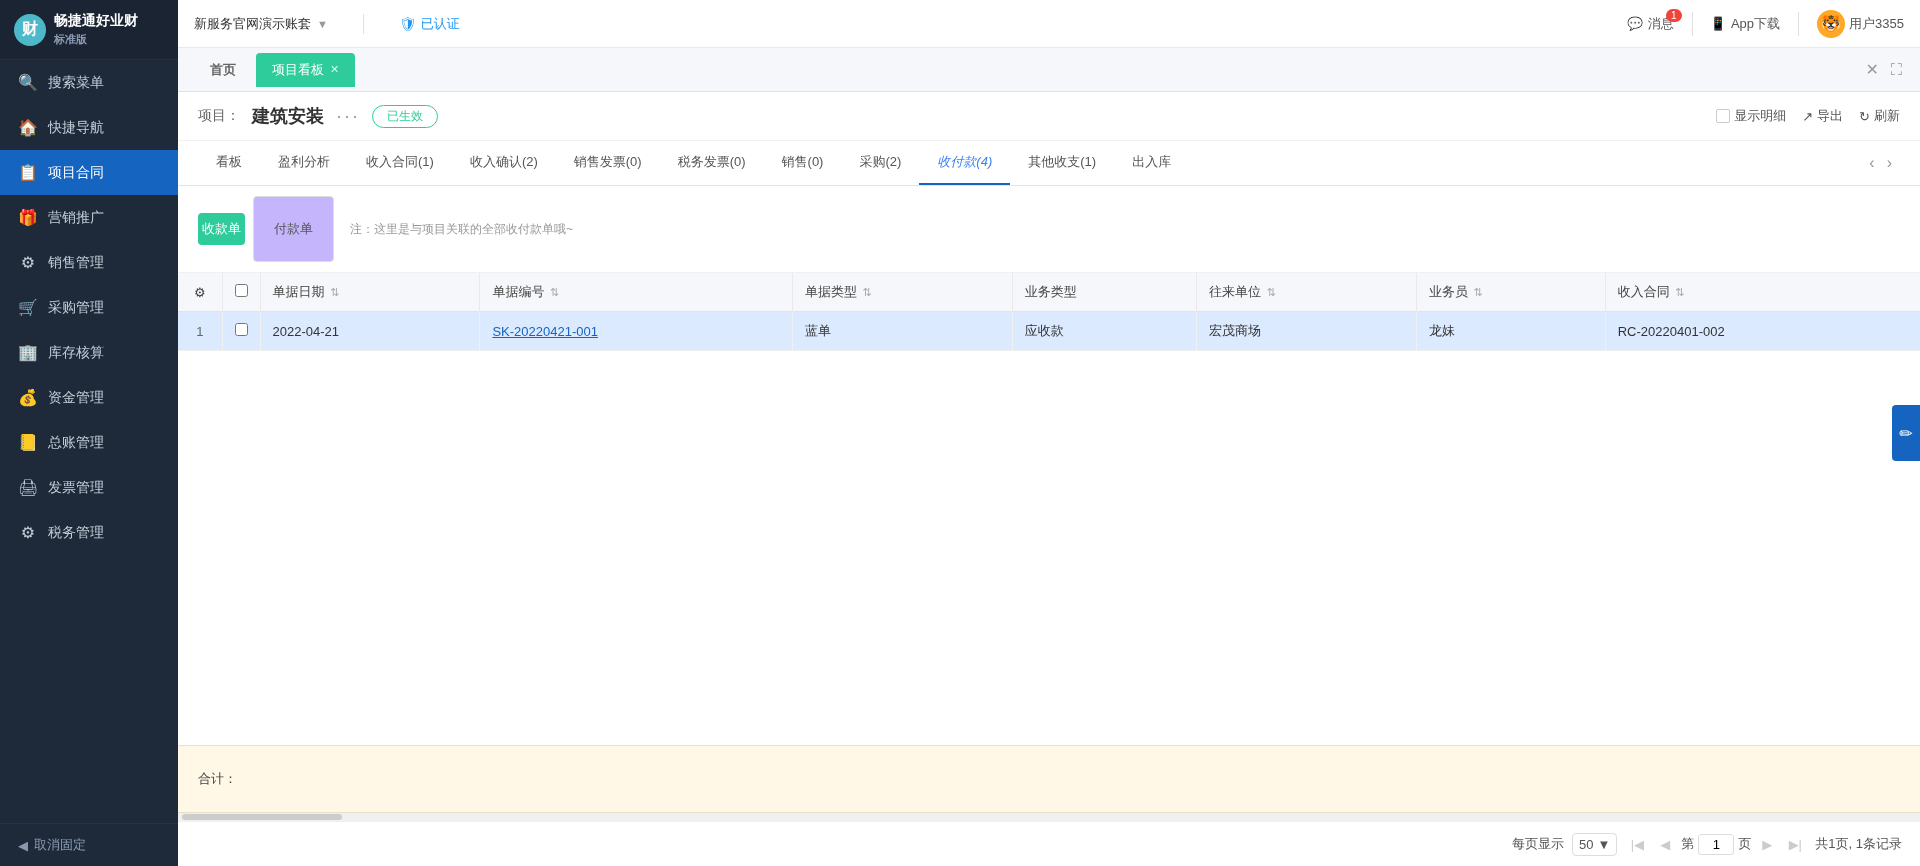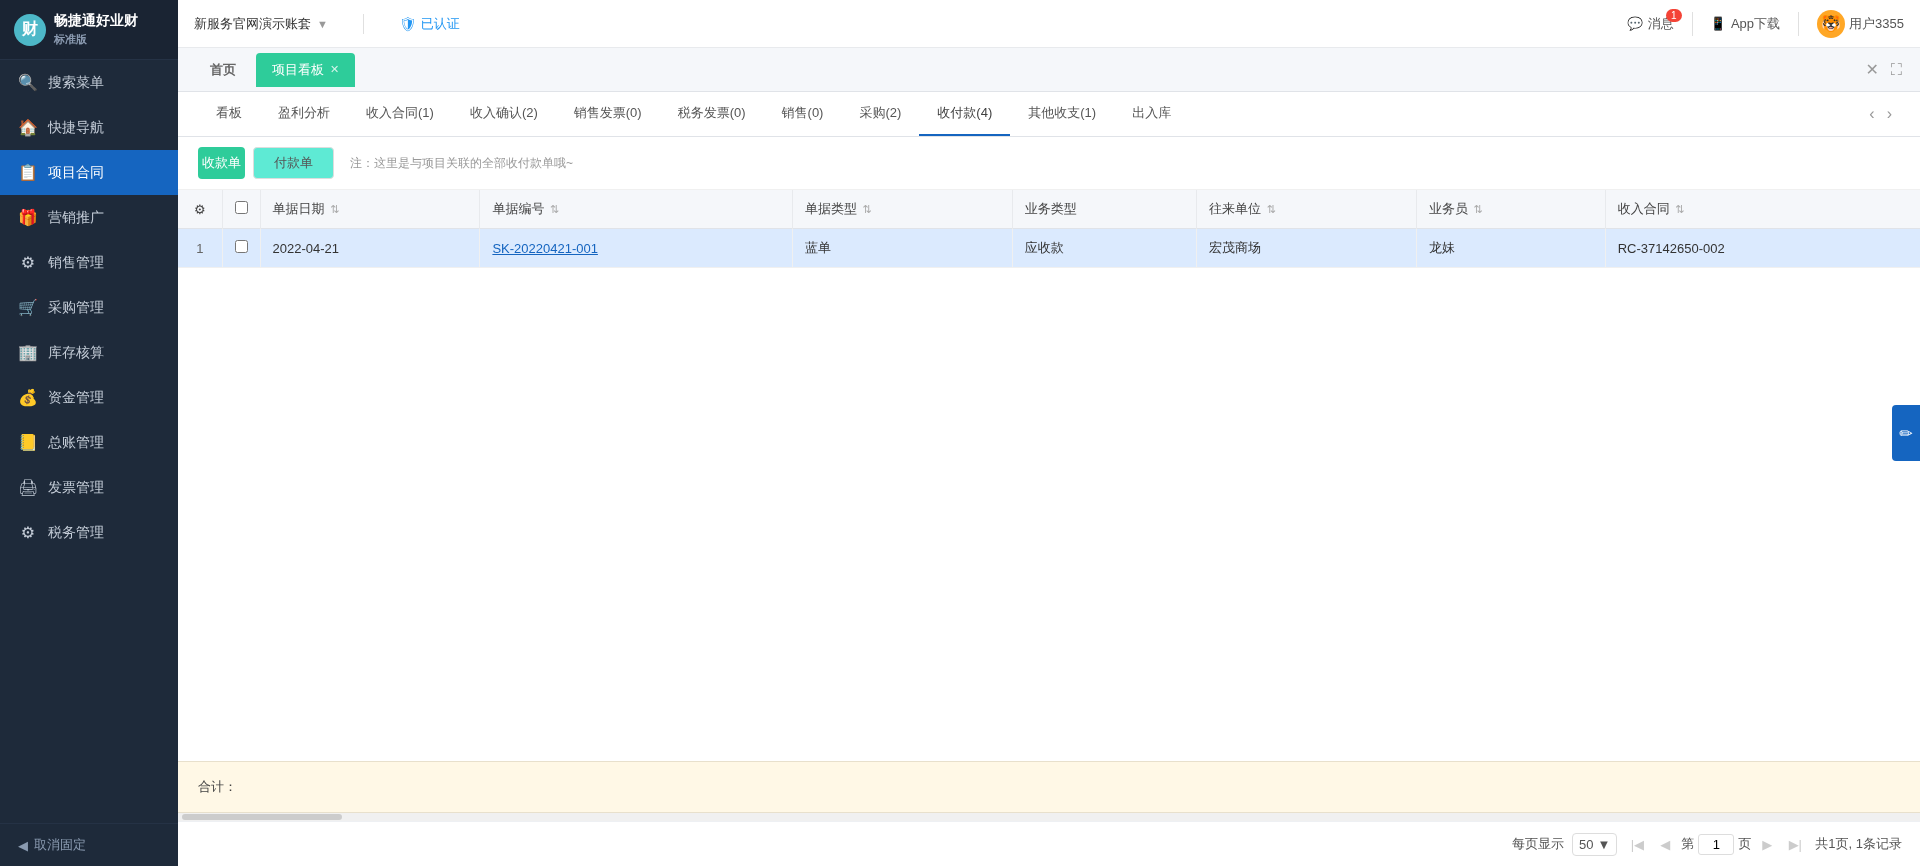--- a/index.html
+++ b/index.html
@@ -271,23 +271,24 @@
     .sub-tabs::-webkit-scrollbar { height: 3px; }
     .sub-tab {
       padding: 12px 18px;
       cursor: pointer;
       font-size: 13px;
       color: #555;
       border-bottom: 2px solid transparent;
       white-space: nowrap;
     }
     .sub-tab.active {
-      color: #404040;
+      color: #3b82f6;
       border-bottom-color: #1565c0;
       font-weight: 500;
+      font-style: italic;
     }
     .sub-tab-nav {
       display: flex;
       align-items: center;
       gap: 4px;
       margin-left: auto;
       color: #999;
       font-size: 16px;
       padding: 0 4px;
     }
@@ -304,25 +305,25 @@
     .btn-primary {
       background: #2ecc9a;
       color: #fff;
       border: none;
       border-radius: 4px;
       padding: 7px 4px;
       cursor: pointer;
       font-size: 13px;
     }
     .btn-secondary {
-      background: #5eead4;
+      background: #c4b5fd;
       color: #555;
       border: 1px solid #ddd;
       border-radius: 4px;
-      padding: 6px 20px;
+      padding: 23px 20px;
       cursor: pointer;
       font-size: 13px;
     }
     .filter-note {
       color: #999;
       font-size: 12px;
       margin-left: 8px;
     }
 
     
@@ -364,21 +365,21 @@
       border-right: 1px solid #f0f0f0;
     }
     tbody td:last-child { border-right: none; }
     .td-index { text-align: center; color: #666; }
     .td-check { text-align: center; }
     .link-text { color: #1565c0; text-decoration: underline; cursor: pointer; }
 
     
     .total-row {
       background: #fff8e6;
-      padding: 16px 20px;
+      padding: 24px 20px;
       font-size: 13px;
       color: #444;
       border-top: 1px solid #e8e0cc;
       border-bottom: 1px solid #e8e0cc;
     }
 
     
     .scroll-track {
       height: 8px;
       background: #f0f0f0;
@@ -565,20 +566,41 @@
         <span>项目看板</span>
         <span class="tab-close">✕</span>
       </div>
       <div class="tab-spacer"></div>
       <div class="tab-controls">
         <span class="tab-ctrl-btn">✕</span>
         <span class="tab-ctrl-btn">⛶</span>
       </div>
     </div>
 
+    <div class="page-header">
+      <span class="page-title-prefix">项目：</span>
+      <span class="page-title">建筑安装</span>
+      <span class="page-more">···</span>
+      <span class="status-badge">已生效</span>
+      <div class="page-header-spacer"></div>
+      <div class="page-header-actions">
+        <label class="checkbox-label">
+          <div class="checkbox-square"></div>
+          <span>显示明细</span>
+        </label>
+        <div class="header-action-item">
+          <span>↗</span>
+          <span>导出</span>
+        </div>
+        <div class="header-action-item">
+          <span>↻</span>
+          <span>刷新</span>
+        </div>
+      </div>
+    </div>
 
     <div class="sub-tabs">
       <div class="sub-tab"><span>看板</span></div>
       <div class="sub-tab"><span>盈利分析</span></div>
       <div class="sub-tab"><span>收入合同(1)</span></div>
       <div class="sub-tab"><span>收入确认(2)</span></div>
       <div class="sub-tab"><span>销售发票(0)</span></div>
       <div class="sub-tab"><span>税务发票(0)</span></div>
       <div class="sub-tab"><span>销售(0)</span></div>
       <div class="sub-tab"><span>采购(2)</span></div>
@@ -643,21 +665,21 @@
               <input type="checkbox" style="">
             </td>
             <td>2022-04-21</td>
             <td>
               <span class="link-text">SK-20220421-001</span>
             </td>
             <td>蓝单</td>
             <td>应收款</td>
             <td>宏茂商场</td>
             <td>龙妹</td>
-            <td>RC-37142650-002</td>
+            <td>RC-20220401-002</td>
           </tr>
         </tbody>
       </table>
     </div>
 
     <div class="total-row">
       <span>合计：</span>
     </div>
 
     <div class="scroll-track">

